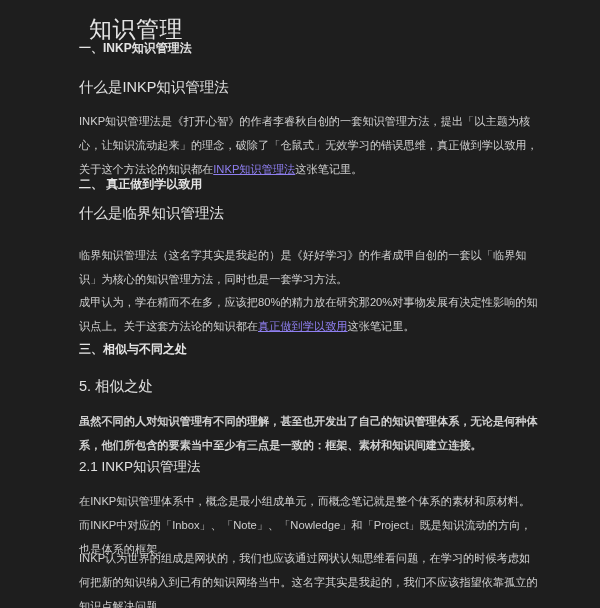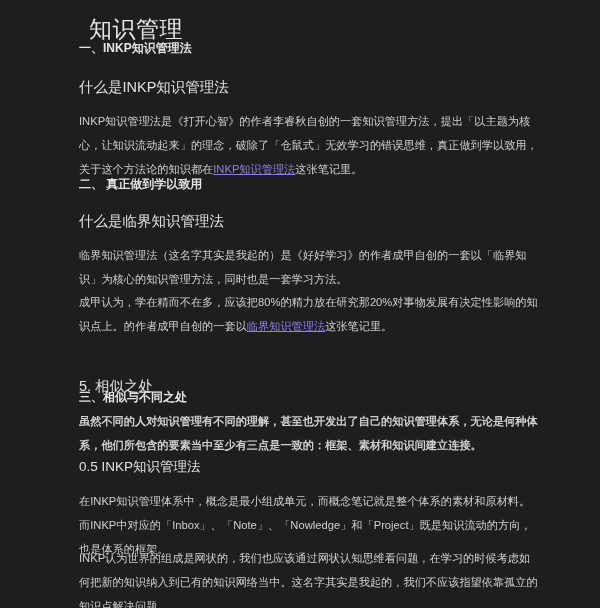--- a/index.html
+++ b/index.html
@@ -67,27 +67,27 @@
 
   <h1 class="title">知识管理</h1>
 
   <h2 class="h2" style="top:40px;">一、INKP知识管理法</h2>
   <h3 class="h3" style="top:78px;">什么是INKP知识管理法</h3>
   <p class="p" style="top:109px;">
     <span>INKP知识管理法是《打开心智》的作者李睿秋自创的一套知识管理方法，提出「以主题为核心，让知识流动起来」的理念，破除了「仓鼠式」无效学习的错误思维，真正做到学以致用，关于这个方法论的知识都在</span><a class="link">INKP知识管理法</a><span>这张笔记里。</span>
   </p>
 
   <h2 class="h2" style="top:176px;">二、 真正做到学以致用</h2>
-  <h3 class="h3" style="top:212px;">什么是临界知识管理法</h3>
+  <h3 class="h3" style="top:204px;">什么是临界知识管理法</h3>
   <p class="p" style="top:243px;">临界知识管理法（这名字其实是我起的）是《好好学习》的作者成甲自创的一套以「临界知识」为核心的知识管理方法，同时也是一套学习方法。</p>
   <p class="p" style="top:290px;">
-    <span>成甲认为，学在精而不在多，应该把80%的精力放在研究那20%对事物发展有决定性影响的知识点上。的作者成甲自创的一套以</span><a class="link">临界知识管理法</a><span>这张笔记里。</span>
+    <span>成甲认为，学在精而不在多，应该把80%的精力放在研究那20%对事物发展有决定性影响的知识点上。关于这套方法论的知识都在</span><a class="link">真正做到学以致用</a><span>这张笔记里。</span>
   </p>
 
-  <h2 class="h2" style="top:341px;margin-top:48px;">三、相似与不同之处</h2>
+  <h2 class="h2" style="top:341px;">三、相似与不同之处</h2>
   <h3 class="h3" style="top:377px;">5. 相似之处</h3>
   <p class="p" style="top:409px;font-weight:bold;">虽然不同的人对知识管理有不同的理解，甚至也开发出了自己的知识管理体系，无论是何种体系，他们所包含的要素当中至少有三点是一致的：框架、素材和知识间建立连接。</p>
 
-  <h3 class="h3" style="top:458px; font-size:13.5px;">0.5 INKP知识管理法</h3>
+  <h3 class="h3" style="top:458px; font-size:13.5px;">2.1 INKP知识管理法</h3>
   <p class="p" style="top:489px;">在INKP知识管理体系中，概念是最小组成单元，而概念笔记就是整个体系的素材和原材料。而INKP中对应的「Inbox」、「Note」、「Nowledge」和「Project」既是知识流动的方向，也是体系的框架。</p>
   <p class="p" style="top:546px;">INKP认为世界的组成是网状的，我们也应该通过网状认知思维看问题，在学习的时候考虑如何把新的知识纳入到已有的知识网络当中。这名字其实是我起的，我们不应该指望依靠孤立的知识点解决问题。</p>
 
 </div>
 
 </body></html>

